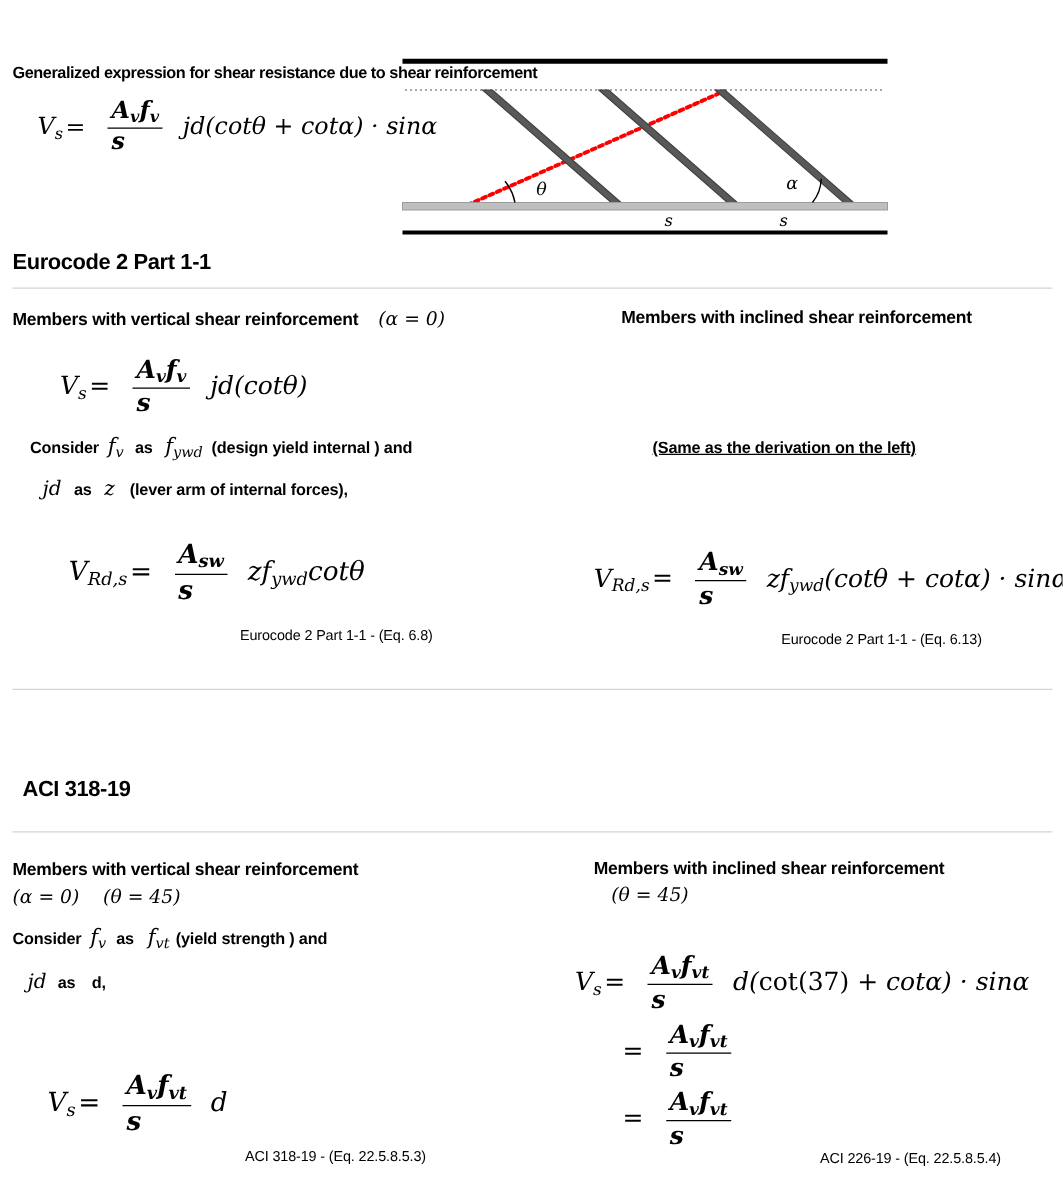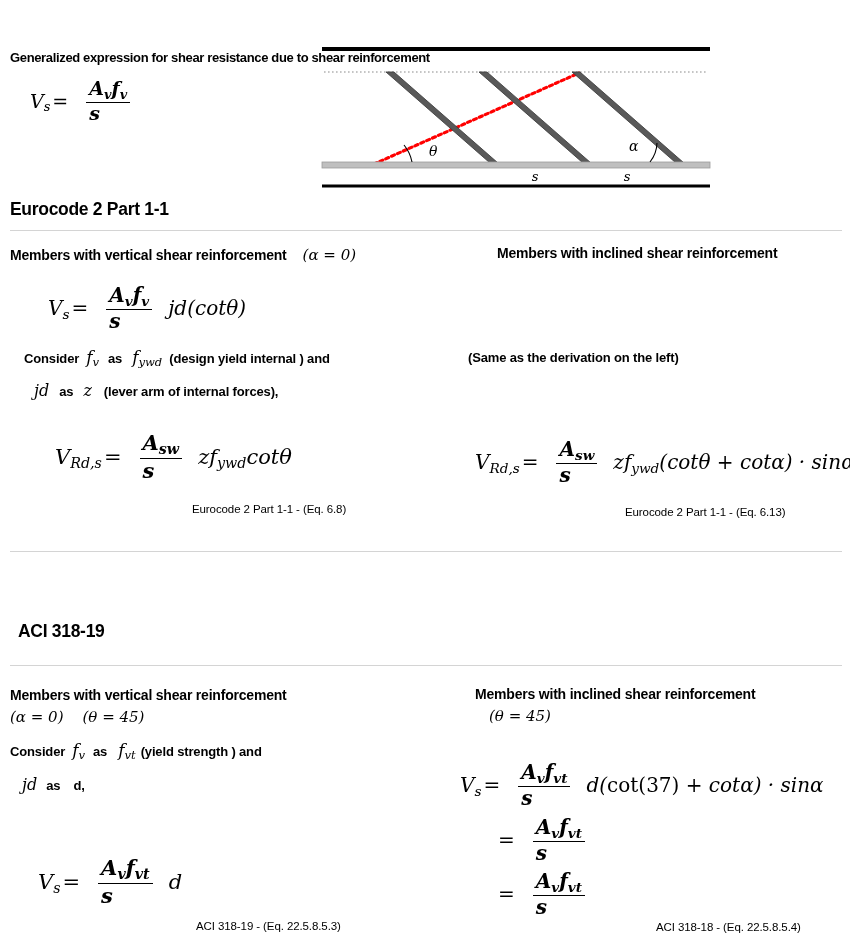--- a/index.html
+++ b/index.html
@@ -94,21 +94,21 @@
 
   
   .diagram { left: 316px; top: 44px; }
 </style>
 </head>
 <body>
 
 <div class="abs doc-title">Generalized expression for shear resistance due to shear reinforcement</div>
 
 <div class="abs math" style="left:30px; top:80px; font-size:19px;">
-  <span>V</span><span class="sub">s</span><span class="op">=</span><span class="frac"><span class="num"><span>A</span><span class="sub">v</span><span>f</span><span class="sub">v</span></span><span class="den">s</span></span>
+  <span>V</span><span class="sub">s</span><span class="op">=</span><span class="frac"><span class="num"><span>A</span><span class="sub">v</span><span>f</span><span class="sub">v</span></span><span class="den">s</span></span><span>jd(cotθ + cotα) · sinα</span>
 </div>
 
 <div class="abs diagram">
   <svg width="400" height="148" viewBox="0 0 400 148">
 
     <line x1="6" y1="5" x2="394" y2="5" stroke="#000000" stroke-width="4"></line>
 
     <line x1="8" y1="28" x2="392" y2="28" stroke="#8c8c8c" stroke-width="1.1" stroke-dasharray="1.6,2.4"></line>
 
     <line x1="58" y1="120" x2="263" y2="29" stroke="#ff0000" stroke-width="3.1" stroke-dasharray="3.2,3.2" stroke-linecap="round"></line>
@@ -162,21 +162,21 @@
 </div>
 
 <div class="abs math" style="left:55px; top:433px; font-size:21px;">
   <span>V</span><span class="sub">Rd,s</span><span class="op">=</span><span class="frac"><span class="num"><span>A</span><span class="sub">sw</span></span><span class="den">s</span></span><span>z</span><span>f</span><span class="sub">ywd</span><span>cotθ</span>
 </div>
 
 <div class="abs eq-caption" style="left:192px; top:503px;">Eurocode 2 Part 1-1  - (Eq. 6.8)</div>
 
 <div class="abs col-heading" style="left:497px; top:245px;">Members with inclined shear reinforcement</div>
 
-<div class="abs note" style="left:468px; top:350px;">(Same as the derivation on the left)</div>
+<div class="abs note" style="left:522px; top:350px;text-decoration:underline;">(Same as the derivation on the left)</div>
 
 <div class="abs math" style="left:475px; top:440px; font-size:20px;">
   <span>V</span><span class="sub">Rd,s</span><span class="op">=</span><span class="frac"><span class="num"><span>A</span><span class="sub">sw</span></span><span class="den">s</span></span><span>z</span><span>f</span><span class="sub">ywd</span><span>(cotθ + cotα) · sinα</span>
 </div>
 
 <div class="abs eq-caption" style="left:625px; top:506px;">Eurocode 2 Part 1-1  - (Eq. 6.13)</div>
 
 <div class="abs divider" style="top:551px;"></div>
 
 <div class="abs section-heading" style="left:18px; top:621px;">ACI 318-19</div>
@@ -217,13 +217,13 @@
 </div>
 
 <div class="abs math" style="left:496px; top:818px; font-size:20px;">
   <span class="op">=</span><span class="frac"><span class="num"><span>A</span><span class="sub">v</span><span>f</span><span class="sub">vt</span></span><span class="den">s</span></span>
 </div>
 
 <div class="abs math" style="left:496px; top:872px; font-size:20px;">
   <span class="op">=</span><span class="frac"><span class="num"><span>A</span><span class="sub">v</span><span>f</span><span class="sub">vt</span></span><span class="den">s</span></span>
 </div>
 
-<div class="abs eq-caption" style="left:656px; top:921px;">ACI 318-18 - (Eq. 22.5.8.5.4)</div>
+<div class="abs eq-caption" style="left:656px; top:921px;">ACI 226-19 - (Eq. 22.5.8.5.4)</div>
 
 </body></html>

